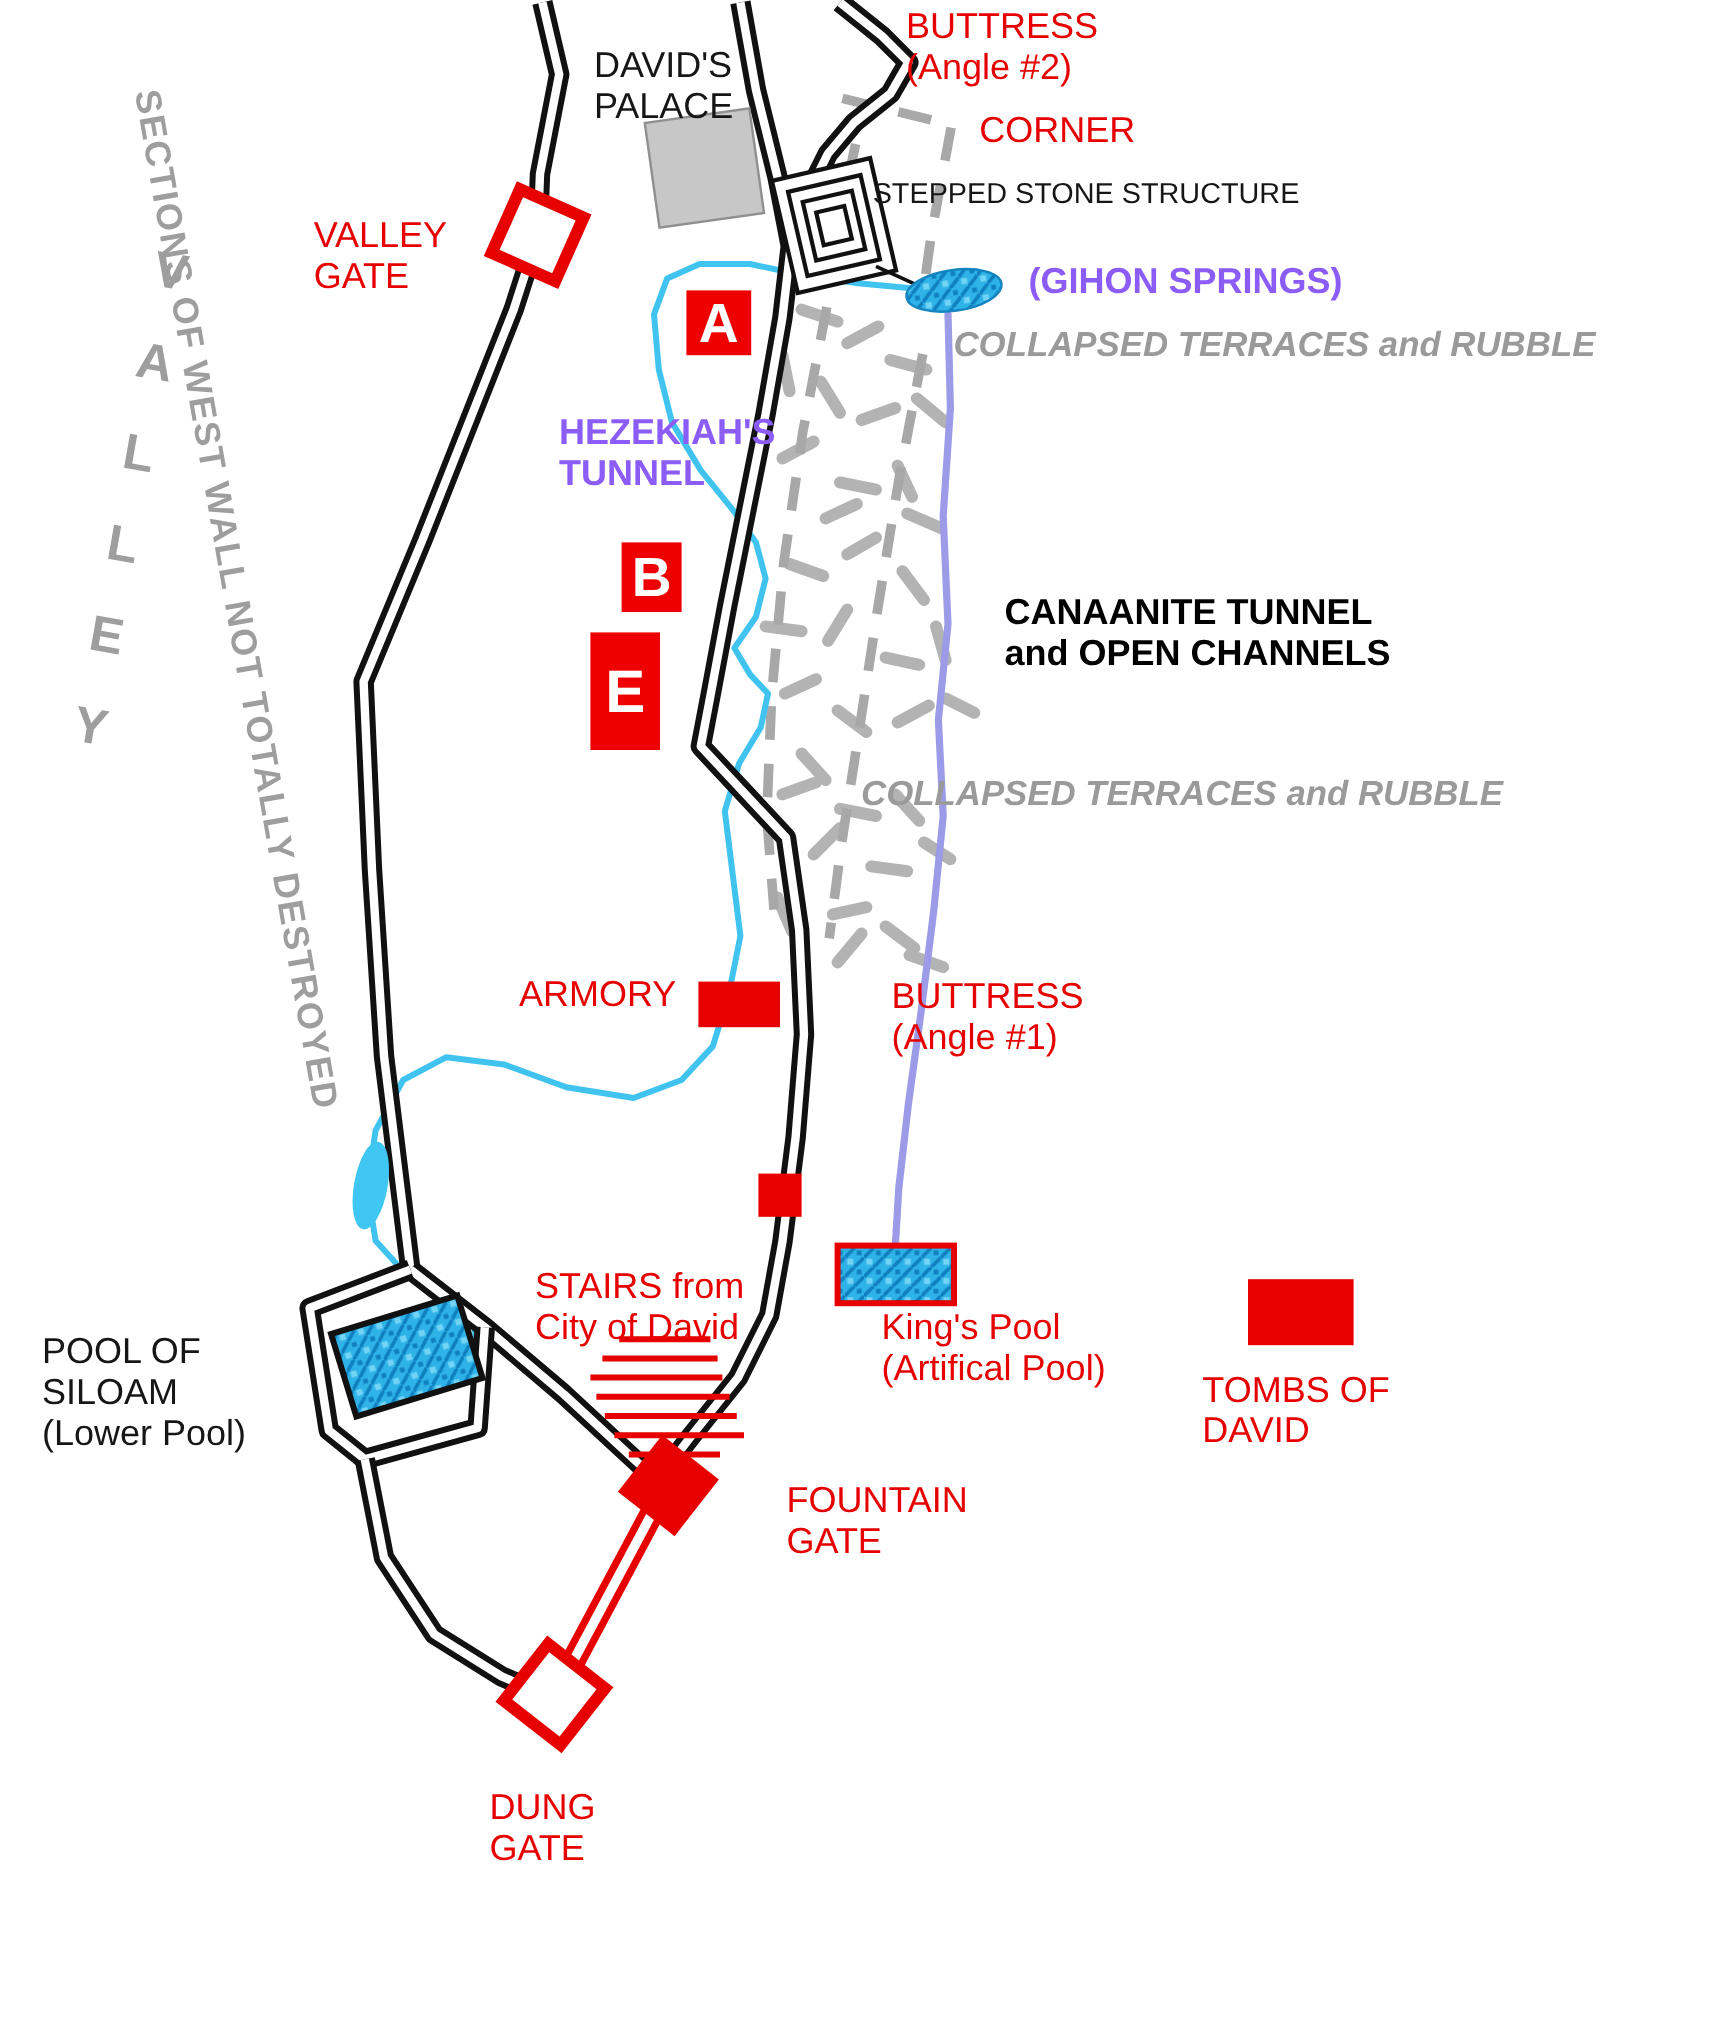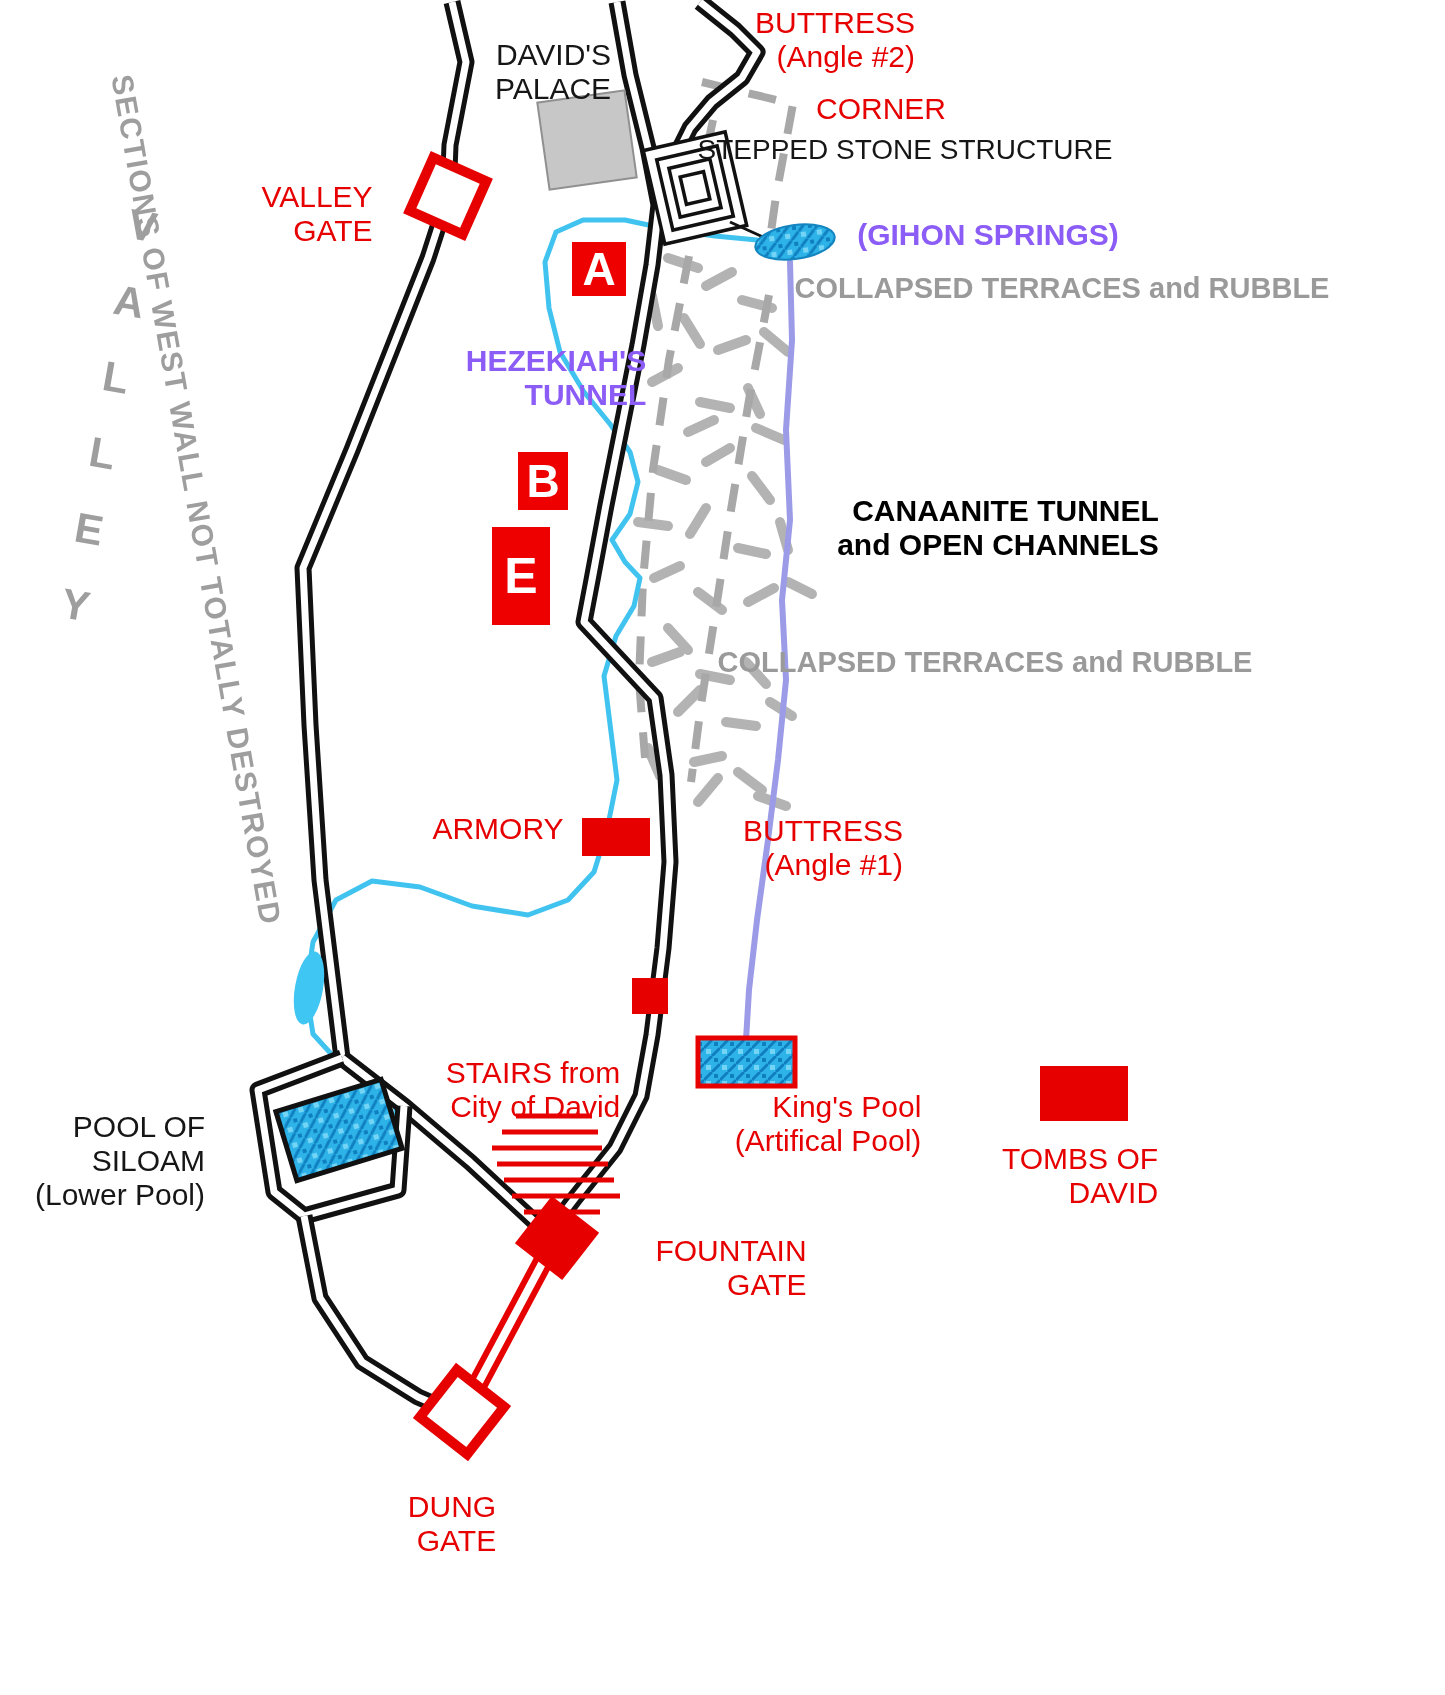--- a/index.html
+++ b/index.html
@@ -2,26 +2,26 @@
 <html><head>
 <meta charset="utf-8">
 <title>Map</title>
 <style>
   *{margin:0;padding:0;box-sizing:border-box}
   html,body{background:#ffffff}
   body{width:1445px;height:1695px;font-family:"Liberation Sans",sans-serif;overflow:hidden}
   .stage{position:relative;width:1445px;height:1695px;background:#fff}
   .stage > svg{position:absolute;left:0;top:0}
 
-  .lbl{position:absolute;white-space:pre-line;text-align:right;font-size:30px;line-height:1.14;transform:translateX(-50%)}
+  .lbl{position:absolute;white-space:pre-line;text-align:left;font-size:30px;line-height:1.14;transform:translateX(-50%)}
   .red{color:#e60000}
   .black{color:#161616}
   .cyan{color:#8b5cf6;font-weight:bold}
   .purple{color:#000000;font-weight:bold}
-  .grayit{color:#9a9a9a;font-weight:bold;font-size:29px;white-space:nowrap}
+  .grayit{color:#9a9a9a;font-weight:bold;font-style:italic;font-size:29px;white-space:nowrap}
 
   .sections{position:absolute;left:196px;top:500px;color:#9e9e9e;font-weight:bold;font-size:30px;
             white-space:nowrap;letter-spacing:1.5px;transform:translate(-50%,-50%) rotate(80deg)}
   .valleyword{position:absolute;left:106px;top:430px;transform:translate(-50%,-50%) rotate(10deg);
               writing-mode:vertical-rl;text-orientation:upright;color:#9e9e9e;font-weight:bold;
               font-size:42px;letter-spacing:30px}
 
   .area{position:absolute;background:#ee0000;color:#ffffff;display:flex;align-items:center;
         justify-content:center;font-weight:bold;font-size:46px}
 
@@ -159,21 +159,21 @@
 
   <div class="area" style="left:572px;top:242px;width:54px;height:54px">A</div>
   <div class="area" style="left:518px;top:452px;width:50px;height:58px">B</div>
   <div class="area" style="left:492px;top:527px;width:58px;height:98px;font-size:50px">E</div>
 
   <div class="lbl red" style="left:835px;top:6px">BUTTRESS
 (Angle #2)</div>
   <div class="lbl black" style="left:553px;top:38px">DAVID'S
 PALACE</div>
   <div class="lbl red" style="left:881px;top:92px">CORNER</div>
-  <div class="lbl black" style="left:905px;top:134px;white-space:nowrap;font-size:28px">STEPPED STONE STRUCTURE</div>
+  <div class="lbl black" style="left:905px;top:148px;white-space:nowrap;font-size:24px">STEPPED STONE STRUCTURE</div>
   <div class="lbl red" style="left:317px;top:180px">VALLEY
 GATE</div>
   <div class="lbl cyan" style="left:988px;top:218px;white-space:nowrap">(GIHON SPRINGS)</div>
   <div class="lbl grayit" style="left:1062px;top:272px">COLLAPSED TERRACES and RUBBLE</div>
   <div class="sections">SECTIONS OF WEST WALL NOT TOTALLY DESTROYED</div>
   <div class="valleyword">VALLEY</div>
   <div class="lbl cyan" style="left:556px;top:344px">HEZEKIAH'S
 TUNNEL</div>
   <div class="lbl purple" style="left:998px;top:494px">CANAANITE TUNNEL
 and OPEN CHANNELS</div>

